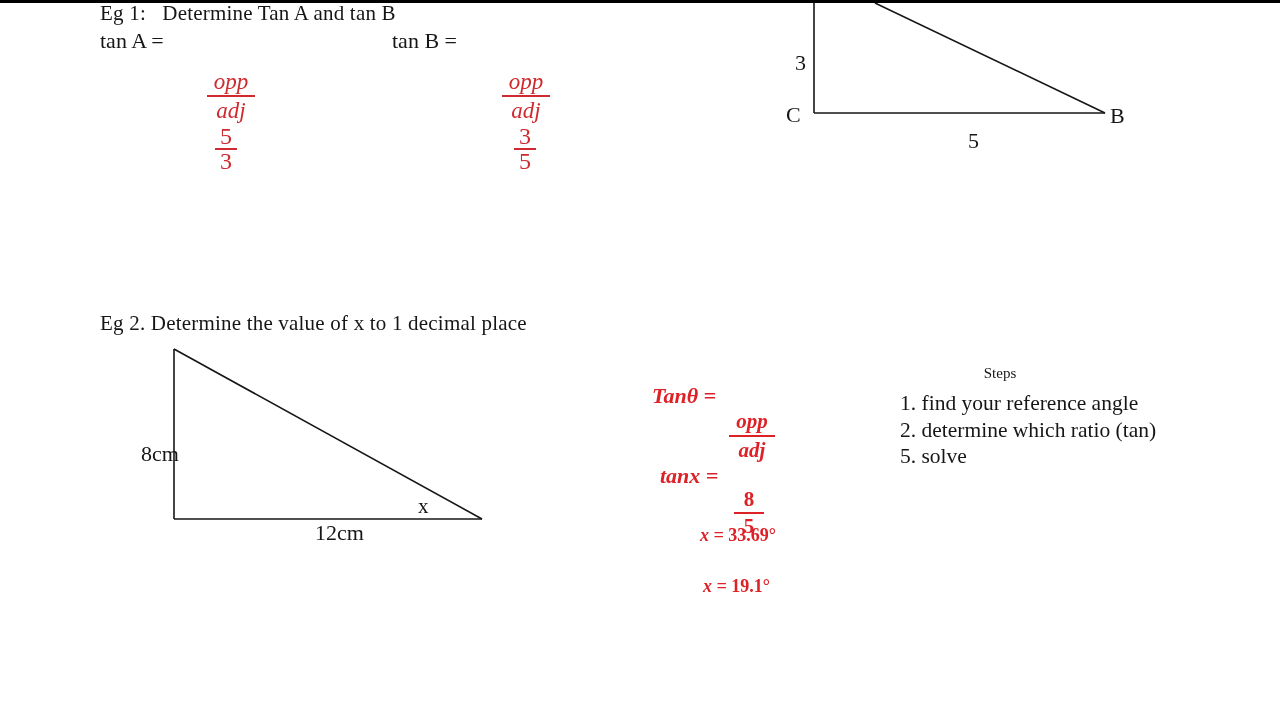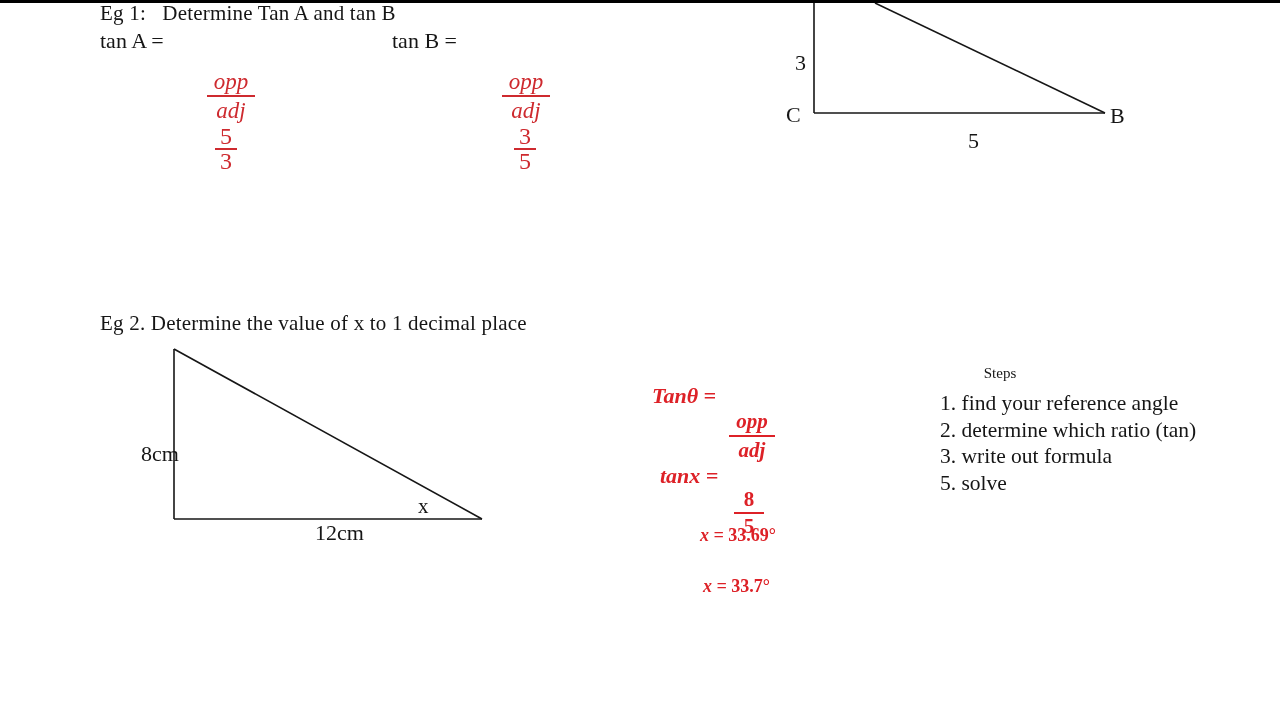--- a/index.html
+++ b/index.html
@@ -96,23 +96,22 @@
   </div>
 
   <div class="abs t22 redb ital" style="left:660px;top:463px;">tanx =</div>
   <div class="abs frac frac-f2" style="left:734px;top:448px;width:30px;">
     <span class="num">8</span>
     <span class="den">5</span>
   </div>
 
   <div class="abs result" style="left:700px;top:525px;"><span class="ital">x =</span><span> </span><span>33.69°</span></div>
 
-  <div class="abs result" style="left:703px;top:576px;"><span class="ital">x =</span><span> </span><span>33.7°</span></div>
+  <div class="abs result" style="left:703px;top:576px;"><span class="ital">x =</span><span> </span><span>19.1°</span></div>
 
   <div class="abs steps-heading" style="left:900px;top:365px;">Steps</div>
-  <div class="abs steps-list" style="left:900px;top:390px;margin-left:40px;">
+  <div class="abs steps-list" style="left:900px;top:390px;">
     <div>1. find your reference angle</div>
     <div>2. determine which ratio (tan)</div>
-    <div>3. write out formula</div>
     <div>5. solve</div>
   </div>
 
 </div>
 
 </body></html>

